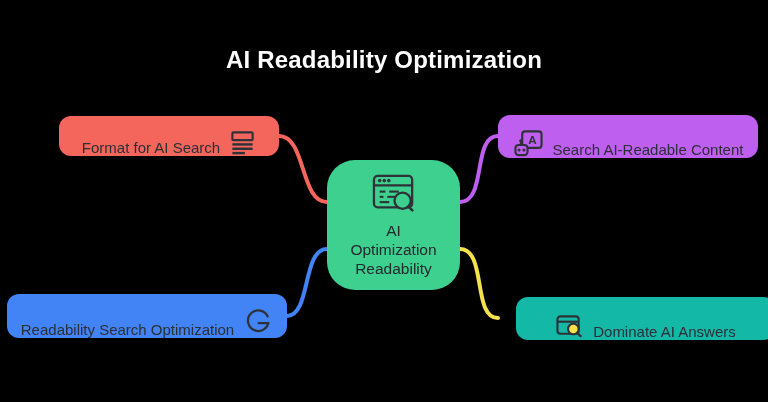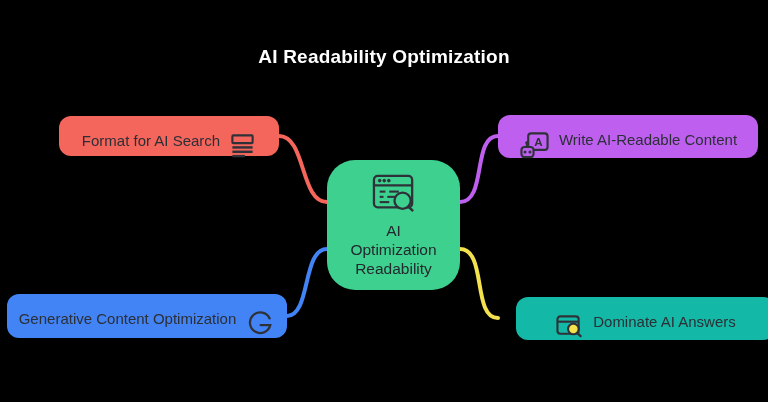--- a/index.html
+++ b/index.html
@@ -3,29 +3,29 @@
 <meta charset="utf-8">
 <style>
   html,body{margin:0;padding:0;}
   body{
     width:768px;height:402px;position:relative;overflow:hidden;
     background:#000000;
     font-family:"Liberation Sans", sans-serif;
   }
   .title{
     position:absolute;top:46px;left:0;width:768px;
-    text-align:center;color:#ffffff;font-size:19px;font-weight:700;
+    text-align:center;color:#ffffff;font-size:24px;font-weight:700;
     letter-spacing:.2px;
   }
   .edges{position:absolute;left:0;top:0;width:768px;height:402px;z-index:1;pointer-events:none;}
   .edges path{fill:none;stroke-width:4;stroke-linecap:round;}
   .node{
-    position:absolute;z-index:2;display:flex;align-items:flex-start;justify-content:center;
+    position:absolute;z-index:2;display:flex;align-items:flex-end;justify-content:center;
     gap:9px;border-radius:12px;color:#2b2f36;font-size:15px;
-    box-sizing:border-box;padding:16px 12px;white-space:nowrap;
+    box-sizing:border-box;padding:0 12px;white-space:nowrap;
   }
   .node .lbl{color:#2b2f36;}
   .node-red{left:59px;top:116px;width:220px;height:40px;background:#f4655c;}
   .node-purple{left:498px;top:115px;width:260px;height:43px;background:#bf5ff0;}
   .node-blue{left:7px;top:294px;width:280px;height:44px;background:#4284f5;}
   .node-yellow{left:516px;top:297px;width:259px;height:43px;background:#14b8a6;}
   .center-node{
     position:absolute;z-index:2;left:327px;top:160px;width:133px;height:130px;
     background:#3dd08f;border-radius:28px;
     display:flex;flex-direction:column;align-items:center;justify-content:center;
@@ -85,25 +85,25 @@
 <div class="node node-purple">
   <svg class="icon" width="31" height="29" viewBox="0 0 32 30" fill="none">
     <rect x="9.5" y="2.5" width="20" height="17" rx="3" stroke-width="2.2"></rect>
     <text x="20" y="15.5" font-size="12" font-weight="bold" font-family="Liberation Sans, sans-serif" text-anchor="middle">A</text>
     <circle cx="8" cy="12.2" r="1.2" fill="#2e3238" stroke="none"></circle>
     <line x1="8" y1="13.5" x2="8" y2="16.5" stroke-width="2"></line>
     <rect x="2.5" y="16.5" width="12.5" height="10.5" rx="3.2" fill="#bf5ff0" stroke-width="2.2"></rect>
     <circle cx="6.2" cy="21.8" r="1.15" fill="#2e3238" stroke="none"></circle>
     <circle cx="11.3" cy="21.8" r="1.15" fill="#2e3238" stroke="none"></circle>
   </svg>
-  <span class="lbl">Write AI-Readable Content</span>
+  <span class="lbl">Search AI-Readable Content</span>
 </div>
 
 <div class="node node-blue">
-  <span class="lbl">Generative Content Optimization</span>
+  <span class="lbl">Readability Search Optimization</span>
   <svg class="icon" width="30" height="30" viewBox="0 0 32 32" fill="none">
     <path d="M26.3,9 A11,11 0 1 0 27,16 L16.6,16" stroke-width="2.4" stroke-linecap="round"></path>
   </svg>
 </div>
 
 <div class="node node-yellow">
   <svg class="icon" width="29" height="27" viewBox="0 0 30 28" fill="none">
     <rect x="2.5" y="3.5" width="22" height="18" rx="3" stroke-width="2.2"></rect>
     <line x1="2.5" y1="9" x2="24.5" y2="9" stroke-width="2.2"></line>
     <circle cx="19" cy="16.5" r="5.5" fill="#f4e14e" stroke-width="2.2"></circle>

